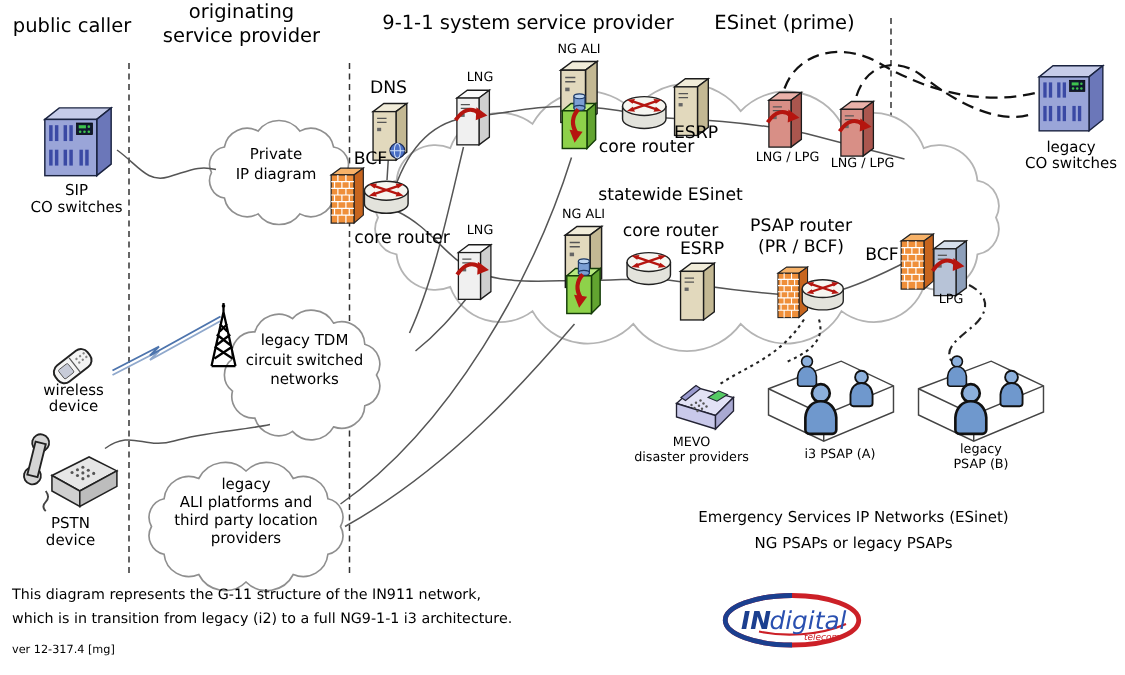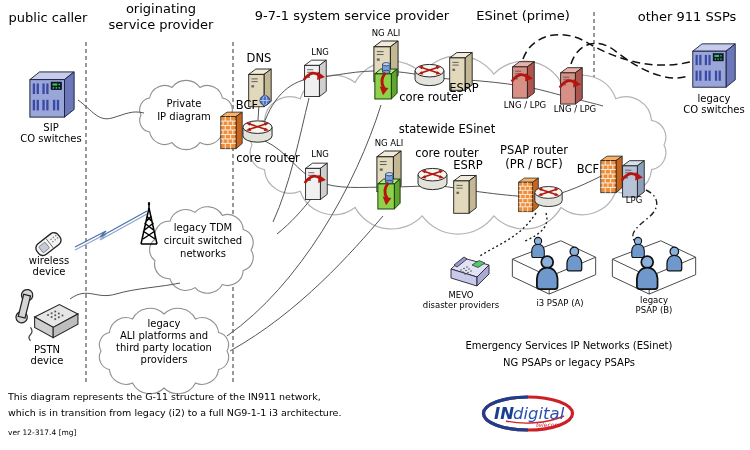--- a/index.html
+++ b/index.html
@@ -293,23 +293,22 @@
   <svg class="ic" style="left:136px;top:202px;width:26px;height:44px" viewBox="0 0 26 44">
       <use href="#ic-tower"></use>
     </svg>
   <svg class="ic" style="left:14px;top:286px;width:66px;height:60px" viewBox="0 0 64 58">
       <use href="#ic-pstn"></use>
     </svg>
 
   <div class="lbl hdr" style="left:48px;top:11px">public caller</div>
   <div class="lbl hdr" style="left:161px;top:2px">originating</div>
   <div class="lbl hdr" style="left:161px;top:18px">service provider</div>
-  <div class="lbl hdr" style="left:352px;top:9px">9-7-1 system service provider</div>
+  <div class="lbl hdr" style="left:352px;top:9px">9-1-1 system service provider</div>
   <div class="lbl hdr" style="left:523px;top:9px">ESinet (prime)</div>
-  <div class="lbl hdr" style="left:687px;top:10px">other 911 SSPs</div>
 
   <div class="lbl cap" style="left:51px;top:122px">SIP</div>
   <div class="lbl cap" style="left:51px;top:133px">CO switches</div>
 
   <div class="lbl cld" style="left:184px;top:98px">Private</div>
   <div class="lbl cld" style="left:184px;top:111px">IP diagram</div>
 
   <div class="lbl md" style="left:259px;top:52px">DNS</div>
   <div class="lbl md" style="left:247px;top:99px">BCF</div>
   <div class="lbl md" style="left:268px;top:152px">core router</div>

